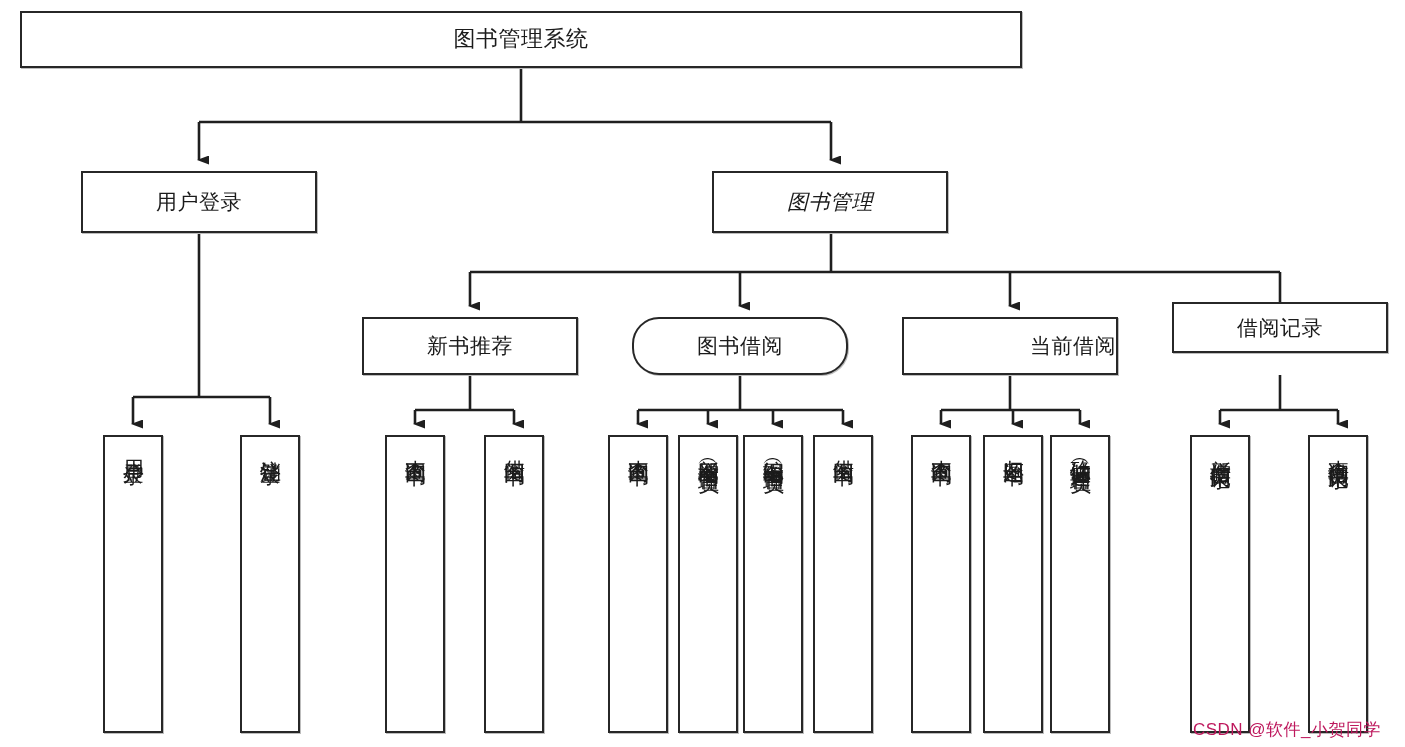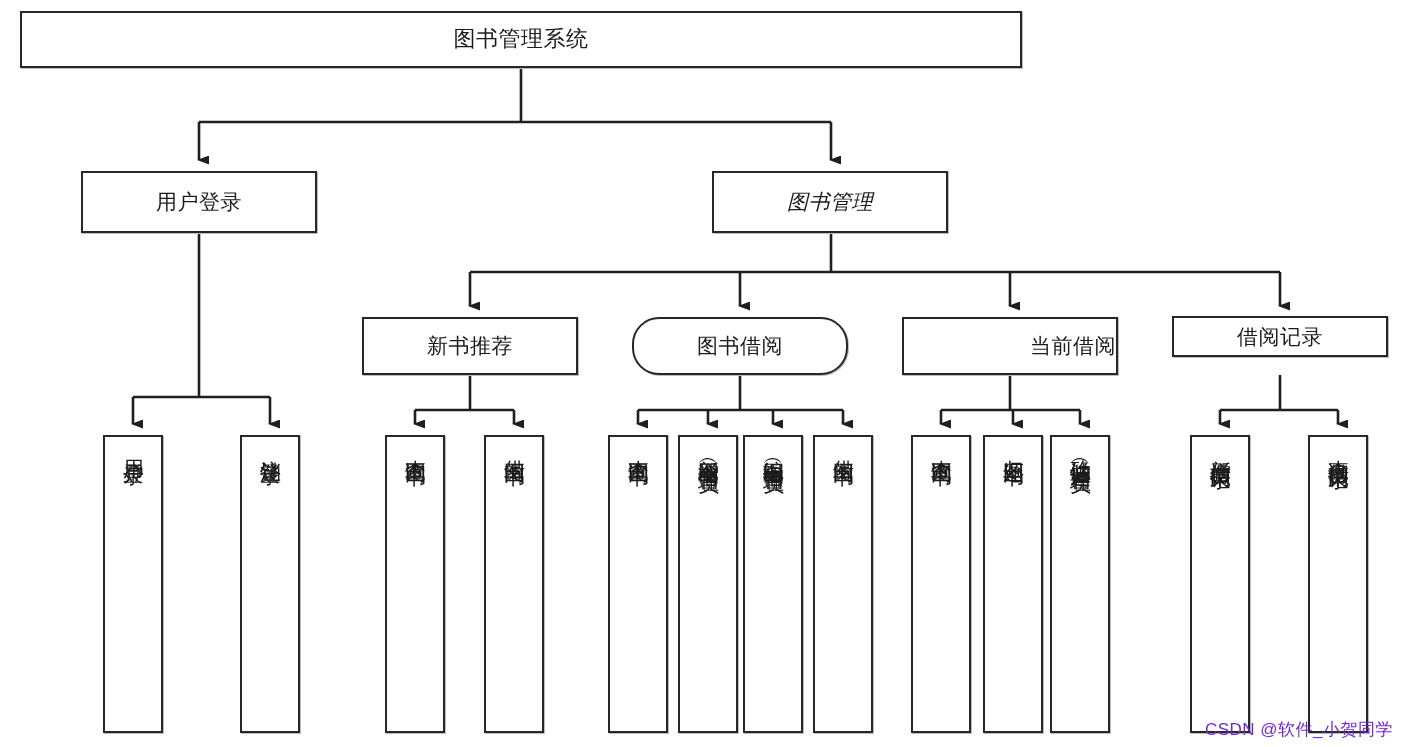--- a/index.html
+++ b/index.html
@@ -42,24 +42,24 @@
   .node.v .lbl{
     writing-mode:vertical-rl;
     text-orientation:upright;
     font-size:21px;
     line-height:1.28;
     letter-spacing:2px;
     white-space:pre;
   }
   .watermark{
     position:absolute;
-    right:12px;
+    right:24px;
     bottom:6px;
     font-size:17px;
-    color:#6d28d9;
+    color:#be185d;
     white-space:nowrap;
     letter-spacing:0.5px;
   }
 </style>
 </head>
 <body>
 
 <div id="canvas">
 
   <svg class="wires" viewBox="0 0 1405 747" xmlns="http://www.w3.org/2000/svg">
@@ -125,21 +125,21 @@
 
   <div class="node h" style="left:362px;top:317px;width:216px;height:58px;">
     <span class="lbl">新书推荐</span>
   </div>
   <div class="node h" style="left:632px;top:317px;width:216px;height:58px;border-radius:27px;">
     <span class="lbl">图书借阅</span>
   </div>
   <div class="node h" style="left:902px;top:317px;width:216px;height:58px;justify-content:flex-end;">
     <span class="lbl">当前借阅</span>
   </div>
-  <div class="node h" style="left:1172px;top:316px;width:216px;height:41px;">
+  <div class="node h" style="left:1172px;top:302px;width:216px;height:51px;">
     <span class="lbl">借阅记录</span>
   </div>
 
   <div class="node v" style="left:103px;top:435px;width:60px;height:298px;">
     <span class="lbl">用户登录</span>
   </div>
   <div class="node v" style="left:240px;top:435px;width:60px;height:298px;">
     <span class="lbl">注销登录</span>
   </div>
 

